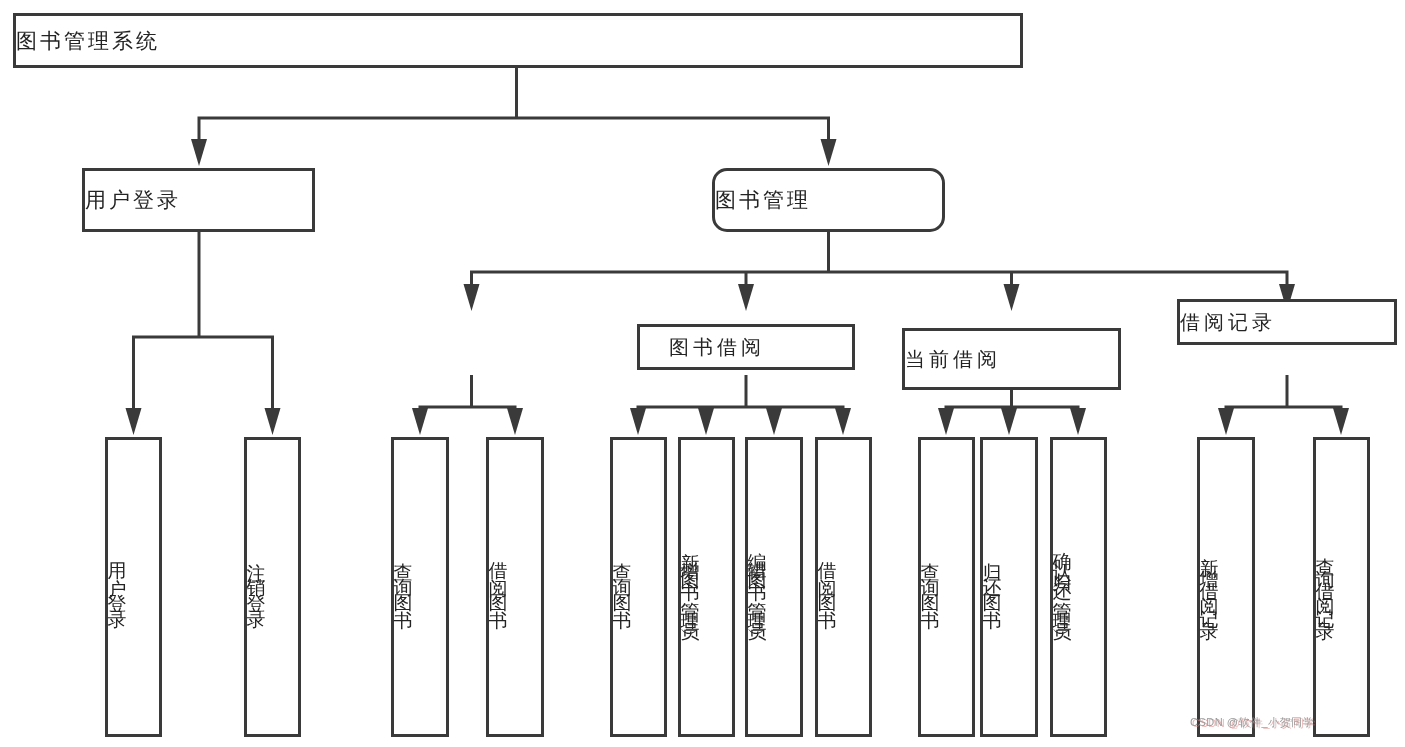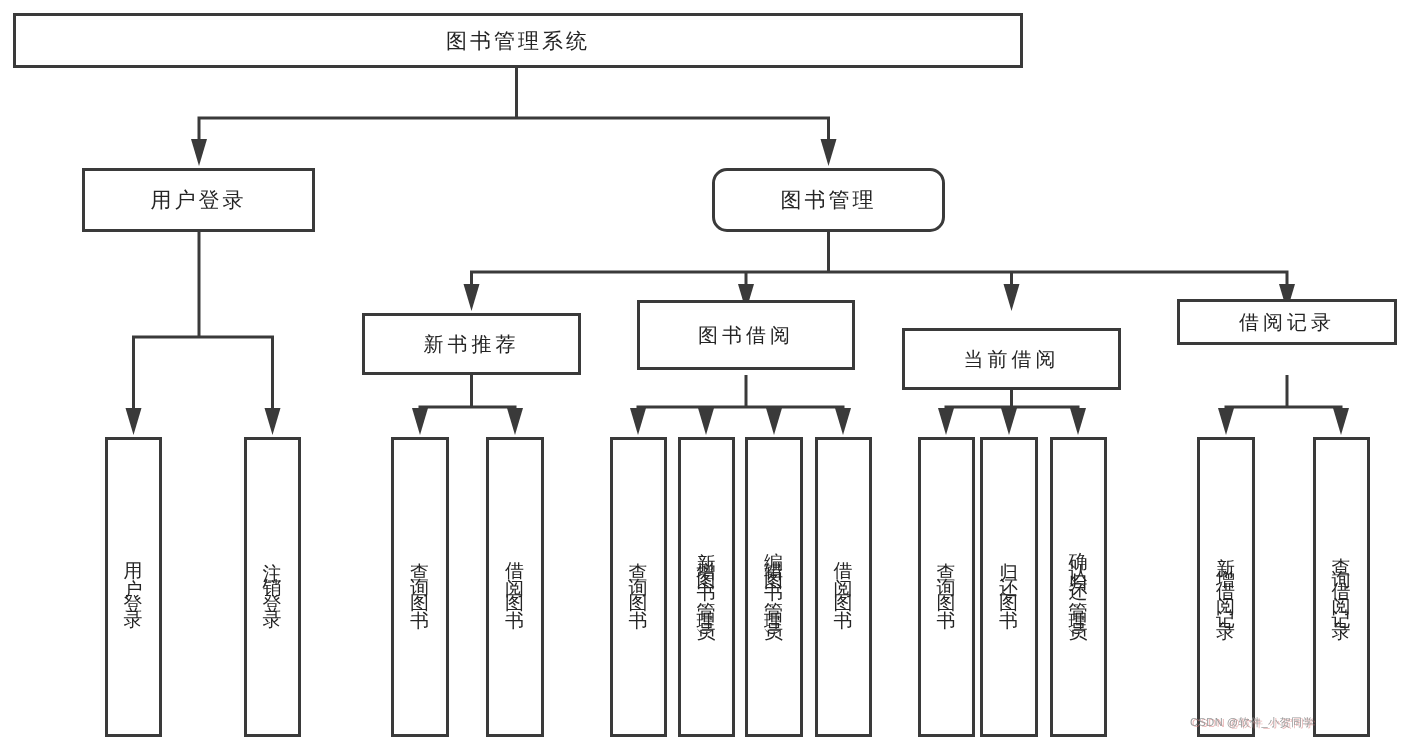--- a/index.html
+++ b/index.html
@@ -5,21 +5,21 @@
   html,body{margin:0;padding:0;background:#ffffff;}
   .canvas{
     position:relative;width:1405px;height:747px;background:#ffffff;
     font-family:"Liberation Sans","DejaVu Sans",sans-serif;overflow:hidden;
   }
   .connector-layer{position:absolute;left:0;top:0;width:1405px;height:747px;z-index:1;}
   .connector-layer path{fill:none;stroke:#3a3a3a;stroke-width:3;}
   .connector-layer polygon{fill:#3a3a3a;stroke:none;}
   .node{
     position:absolute;box-sizing:border-box;background:#ffffff;border:3px solid #3a3a3a;
-    display:flex;align-items:center;justify-content:center;color:#242424;z-index:2;
+    display:flex;align-items:center;color:#242424;z-index:2;
   }
   .lbl{white-space:nowrap;}
   .root-node .lbl{font-size:21px;letter-spacing:3px;}
   .branch-node .lbl{font-size:21px;letter-spacing:3px;}
   .mid-node .lbl{font-size:20px;letter-spacing:4px;}
   .leaf-node .lbl{
     writing-mode:vertical-rl;text-orientation:mixed;font-size:19px;line-height:1;
   }
   .ls4{letter-spacing:16px;transform:translateY(-8px);}
   .ls6{letter-spacing:13px;transform:translateY(-6px);}
@@ -94,24 +94,21 @@
     <span class="lbl">图书管理系统</span>
   </div>
 
   <div class="node branch-node" style="left:82px;top:168px;width:233px;height:64px;">
     <span class="lbl">用户登录</span>
   </div>
   <div class="node branch-node" style="left:712px;top:168px;width:233px;height:64px;border-radius:15px;">
     <span class="lbl">图书管理</span>
   </div>
 
-  <div class="node mid-node" style="left:362px;top:313px;width:219px;height:62px;">
-    <span class="lbl">新书推荐</span>
-  </div>
-  <div class="node mid-node" style="left:637px;top:300px;width:218px;height:70px;">
+  <div class="node mid-node" style="left:637px;top:324px;width:218px;height:46px;padding-left:29px;">
     <span class="lbl">图书借阅</span>
   </div>
   <div class="node mid-node" style="left:902px;top:328px;width:219px;height:62px;">
     <span class="lbl">当前借阅</span>
   </div>
   <div class="node mid-node" style="left:1177px;top:299px;width:220px;height:46px;">
     <span class="lbl">借阅记录</span>
   </div>
 
   <div class="node leaf-node" style="left:105px;top:437px;width:57px;height:300px;">

